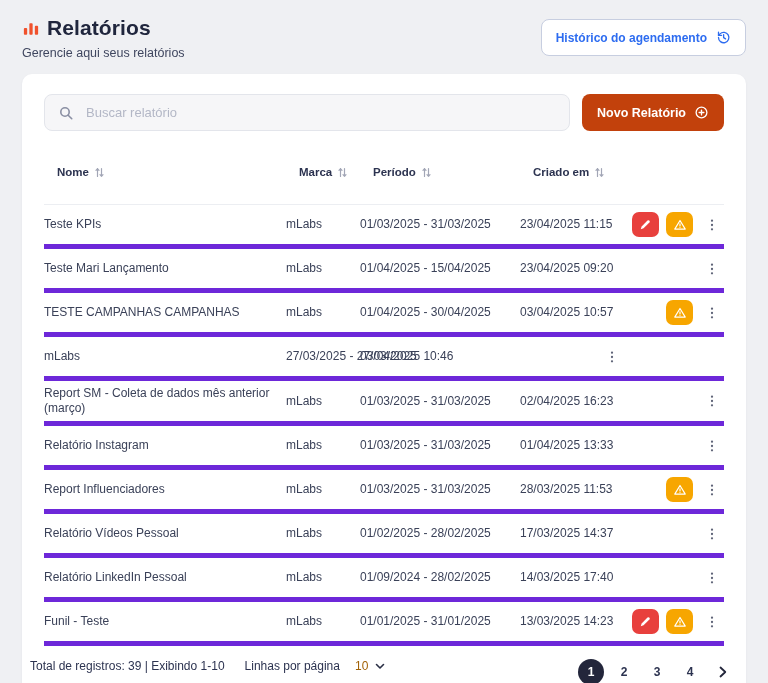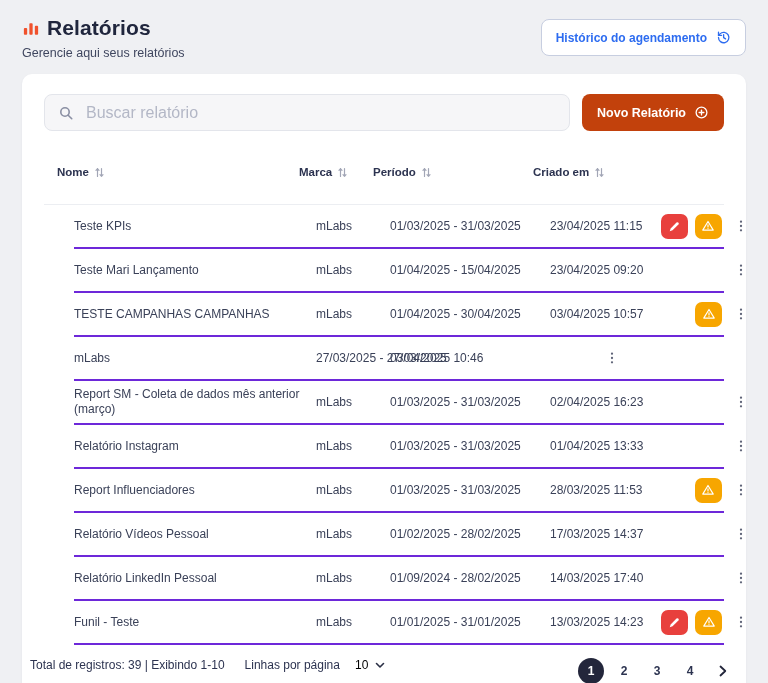--- a/index.html
+++ b/index.html
@@ -35,21 +35,21 @@
 
   
   .toolbar { display: flex; gap: 12px; margin-bottom: 14px; }
   .search-box {
     flex: 1; display: flex; align-items: center; gap: 10px;
     background: #f6f6f8; border: 1px solid #e3e5eb; border-radius: 8px;
     height: 37px; padding: 0 13px;
   }
   .search-box input {
     border: none; background: transparent; outline: none; width: 100%;
-    font-family: inherit; font-size: 16px; color: #be185d;
+    font-family: inherit; font-size: 13px; color: #be185d;
   }
   .search-box input::placeholder { color: #b3b7c6; }
   .new-report-btn {
     display: flex; align-items: center; gap: 8px;
     background: #c2410c; color: #fff; border: none; border-radius: 8px;
     font-family: inherit; font-size: 12.5px; font-weight: bold;
     height: 37px; padding: 0 15px; cursor: pointer; white-space: nowrap;
   }
 
   
@@ -58,21 +58,21 @@
     grid-template-columns: 242px 74px 160px 1fr 100px;
     align-items: center;
   }
   .thead { border-bottom: 1px solid #eceef2; padding: 8px 0 13px; }
   .th {
     display: flex; align-items: center; gap: 6px;
     background: none; border: none; padding: 0; margin: 13px;
     font-family: inherit; font-size: 11.5px; font-weight: bold; color: #2c3350;
     cursor: pointer; text-align: left;
   }
-  .trow { min-height: 44px; border-bottom: 2px solid #6d28d9; padding: 5px 0; margin-left: 30px; }
+  .trow { min-height: 44px; border-bottom: 5px solid #6d28d9; padding: 5px 0; }
   .cell { font-size: 12px; color: #3a4158; line-height: 1.25; padding-right: 10px; }
   .cell.period, .cell.created { white-space: nowrap; }
   .cell.actions { display: flex; justify-content: flex-end; align-items: center; gap: 7px; padding-right: 0; }
   .badge {
     width: 27px; height: 25px; border-radius: 7px;
     display: inline-flex; align-items: center; justify-content: center; cursor: pointer;
   }
   .badge svg { display: block; }
   .badge.pen { background: #e8403d; }
   .badge.warning { background: #f7a600; }
@@ -83,21 +83,21 @@
 
   
   .card-footer {
     display: flex; justify-content: space-between; align-items: flex-start;
     padding: 13px 10px 12px 8px; font-size: 12px; color: #2c3350;
   }
   .footer-left { display: flex; align-items: center; gap: 20px; }
   .rpp { display: flex; align-items: center; gap: 15px; }
   .rpp-select {
     display: flex; align-items: center; gap: 7px; background: none; border: none;
-    font-family: inherit; font-size: 12px; color: #000000; cursor: pointer; padding: 0;
+    font-family: inherit; font-size: 12px; color: #a16207; cursor: pointer; padding: 0;
   }
   .pagination { display: flex; align-items: center; gap: 7px; }
   .page-btn {
     width: 26px; height: 26px; border-radius: 50%;
     border: none; background: transparent; cursor: pointer;
     font-family: inherit; font-size: 12px; font-weight: 600; color: #2c3350;
     display: flex; align-items: center; justify-content: center;
   }
   .page-btn.active { background: #23263b; color: #fff; }
   .page-next {

